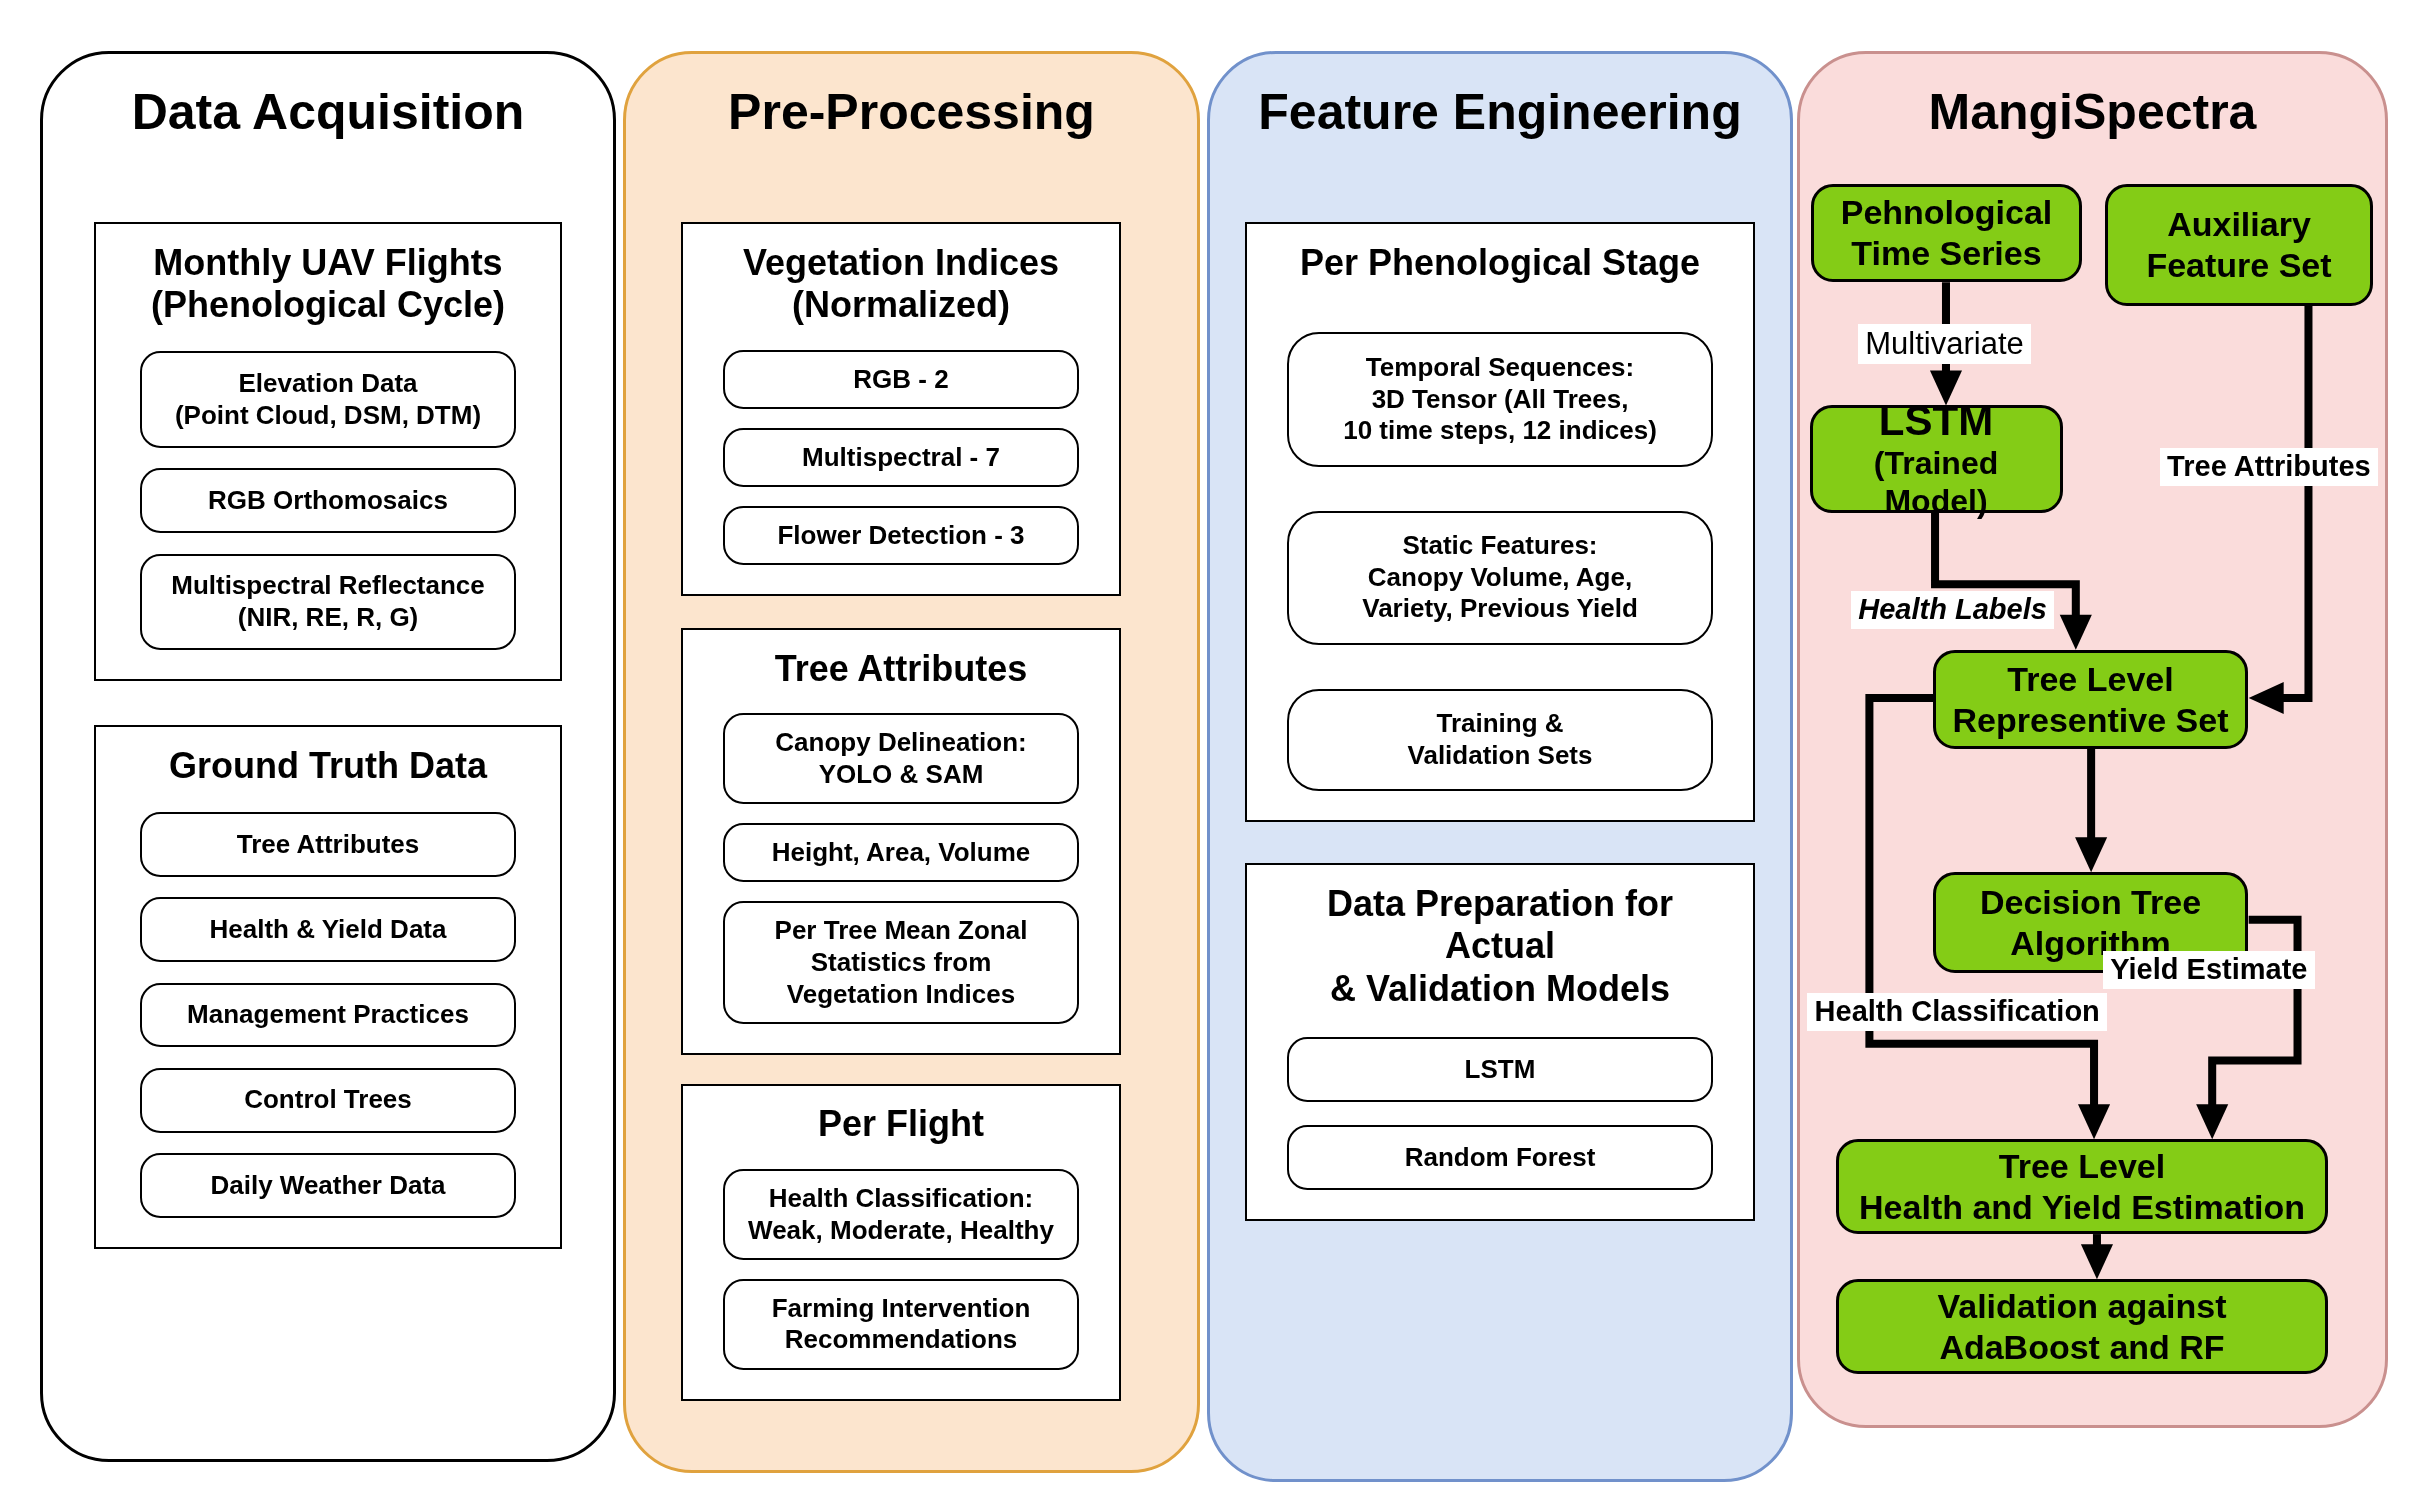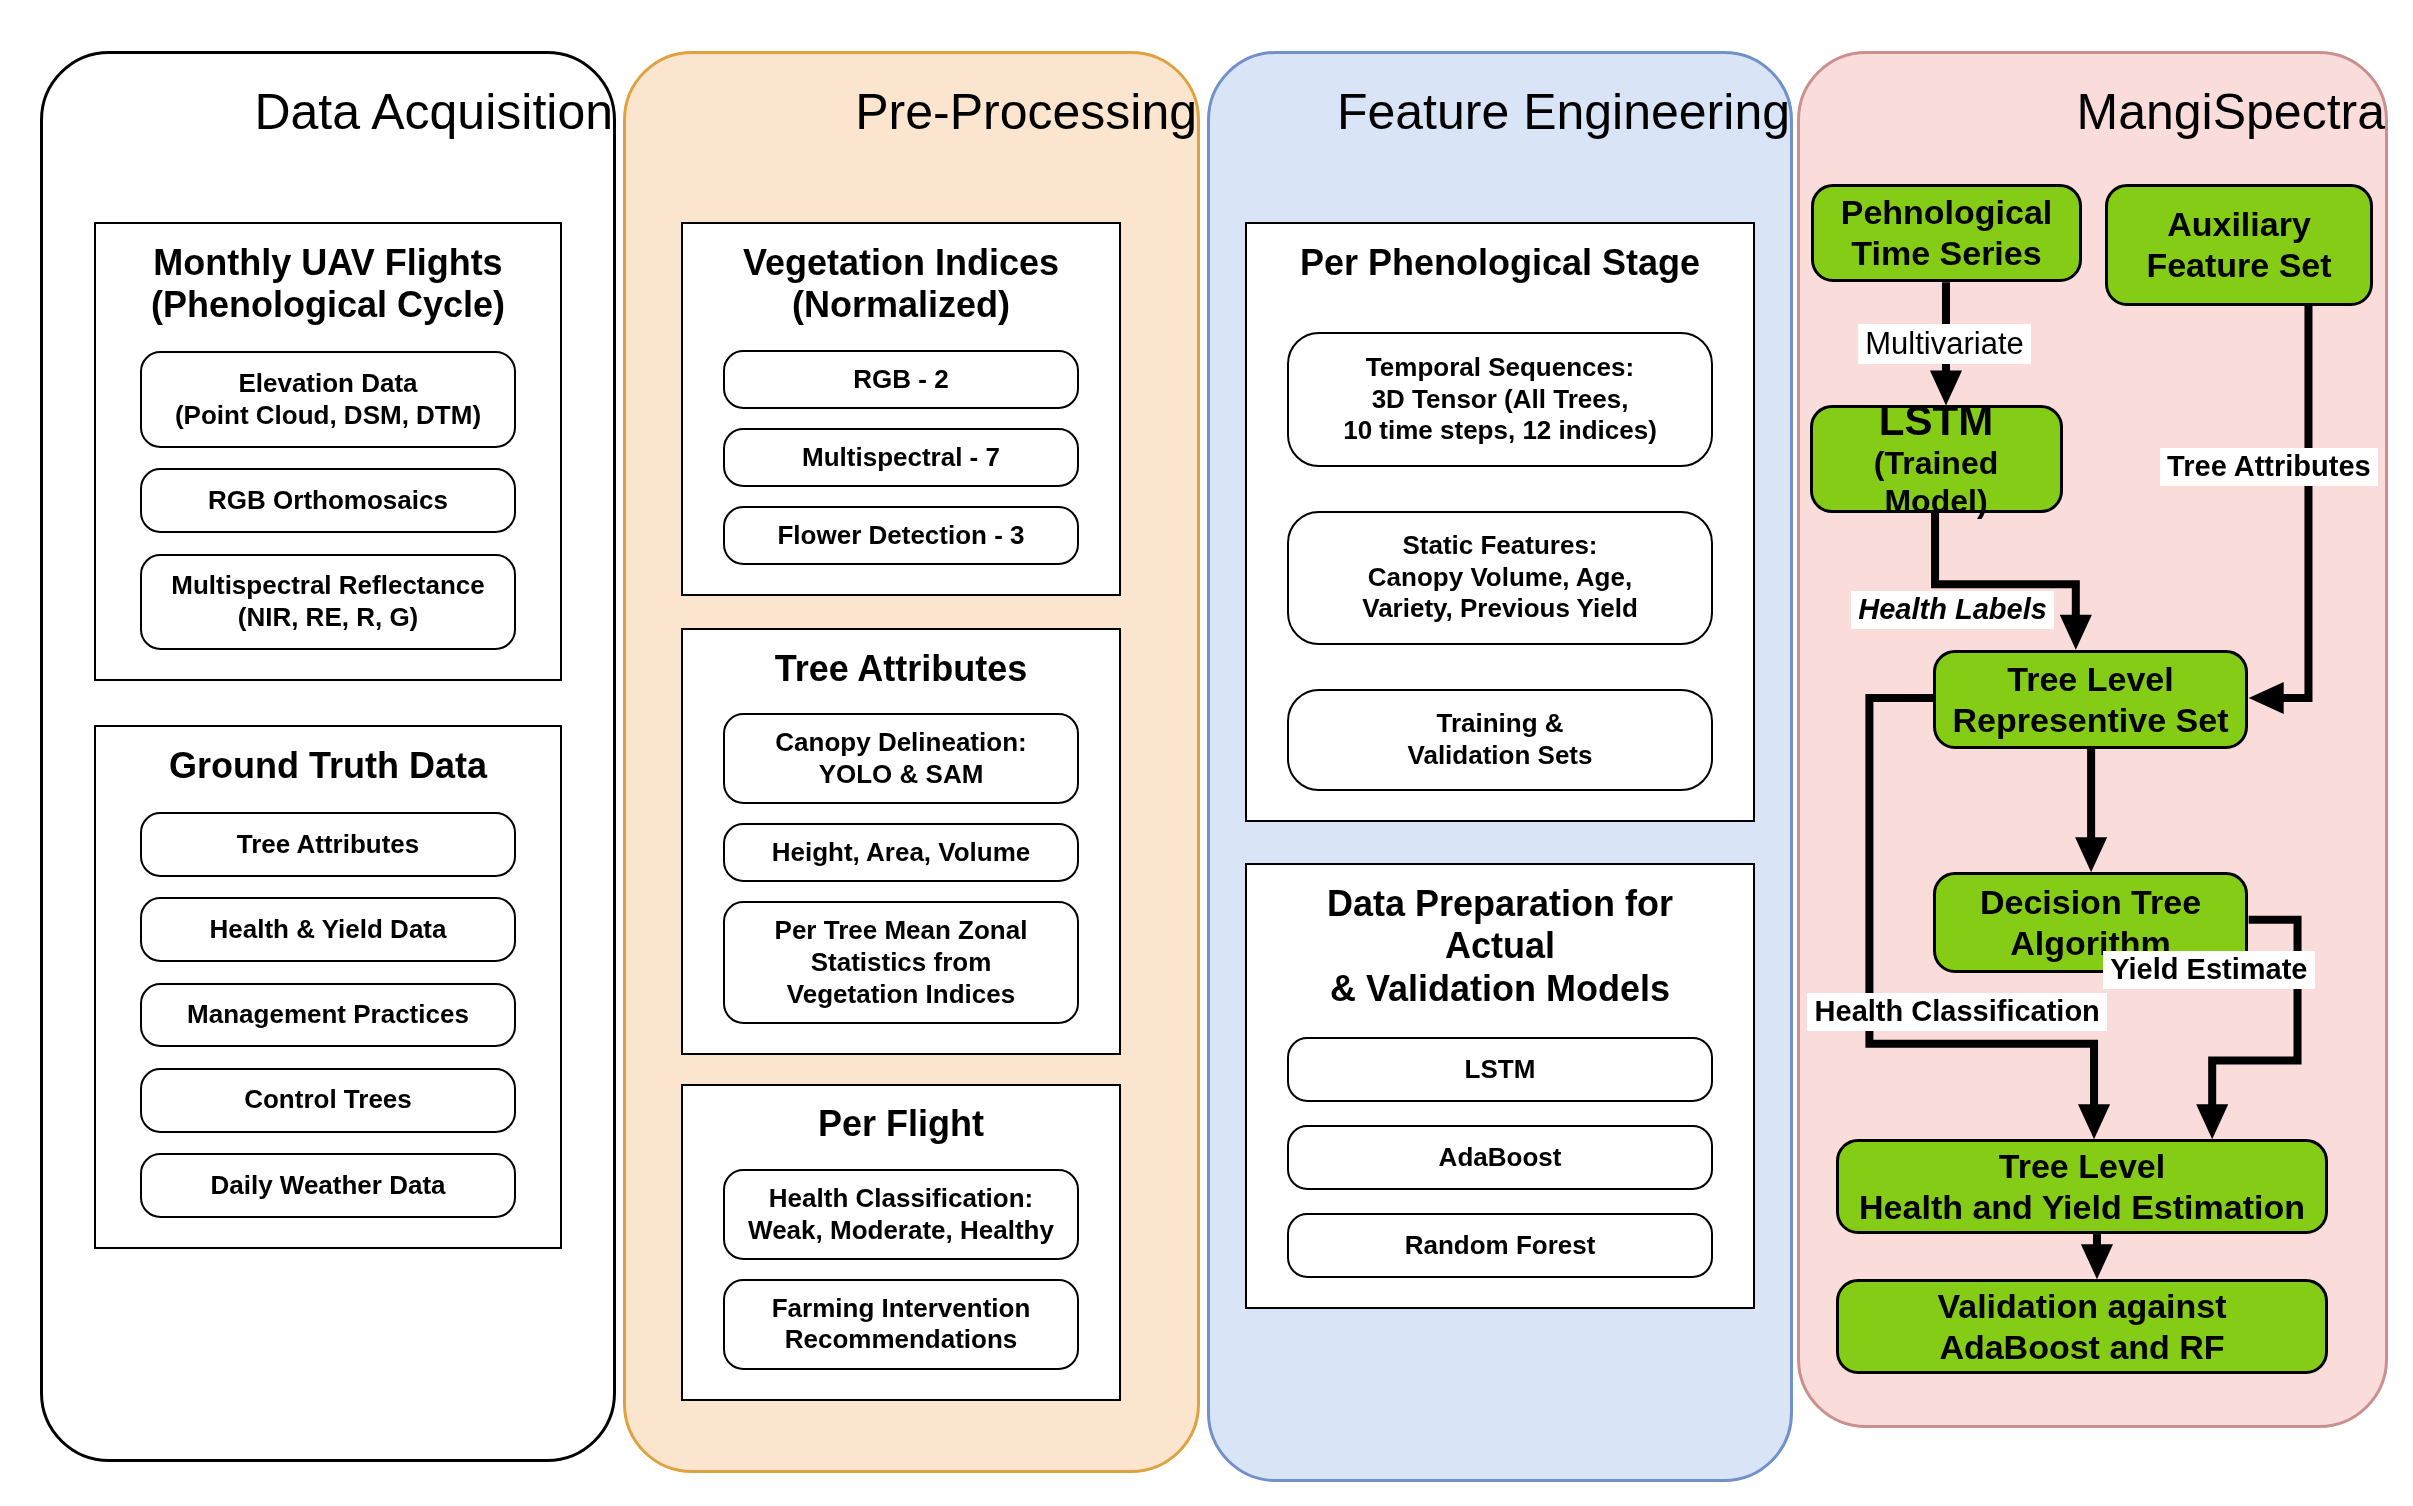--- a/index.html
+++ b/index.html
@@ -10,21 +10,21 @@
   [data-bind]{white-space:pre-line;}
   .col{
     position:absolute;top:51px;box-sizing:border-box;border-radius:69px;
     display:flex;flex-direction:column;align-items:stretch;
   }
   .col-1{left:40px;width:576px;height:1411px;background:#ffffff;border:3.6px solid #000;}
   .col-2{left:623px;width:577px;height:1422px;background:var(--preprocessing-fill);border:3.6px solid var(--preprocessing-border);}
   .col-3{left:1207px;width:586px;height:1431px;background:var(--feature-fill);border:3.6px solid var(--feature-border);}
   .col-4{left:1797px;width:591px;height:1377px;background:var(--mangispectra-fill);border:3.6px solid var(--mangispectra-border);}
   .col-title{
-    text-align:right;font-size:50px;font-weight:400;margin-top:28px;line-height:1.2;
+    text-align:center;font-size:50px;font-weight:700;margin-top:28px;line-height:1.2;
     flex:0 0 auto;
   }
   .section{
     background:#ffffff;border:2.9px solid #000;display:flex;flex-direction:column;
     padding:17.5px 40px 29px 40px;box-sizing:border-box;
   }
   .col-1 .section{margin-left:51px;margin-right:51px;padding-left:44px;padding-right:44px;}
   .col-2 .section{margin-left:55px;margin-right:76px;}
   .col-3 .section{margin-left:35px;margin-right:35px;}
   .section-header{
@@ -126,21 +126,20 @@
       <div class="pbox" data-bind="columns.2.sections.0.boxes.1">Static Features:
 Canopy Volume, Age,
 Variety, Previous Yield</div>
       <div class="pbox" data-bind="columns.2.sections.0.boxes.2">Training &amp;
 Validation Sets</div>
     </div>
     <div class="section sec-next">
       <div class="section-header" data-bind="columns.2.sections.1.header">Data Preparation for Actual
 &amp; Validation Models</div>
       <div class="pbox" data-bind="columns.2.sections.1.boxes.0">LSTM</div>
-      <div class="pbox" data-bind="columns.2.sections.1.boxes.1">AdaBoost</div>
       <div class="pbox" data-bind="columns.2.sections.1.boxes.2">Random Forest</div>
     </div>
   </div>
 
   <div class="col col-4">
     <div class="col-title" data-bind="mangispectra.title">MangiSpectra</div>
     <div class="flow">
 
       <svg width="591" height="1377" viewBox="0 0 810 1888">
         <g stroke="#000" stroke-width="11" fill="none">

